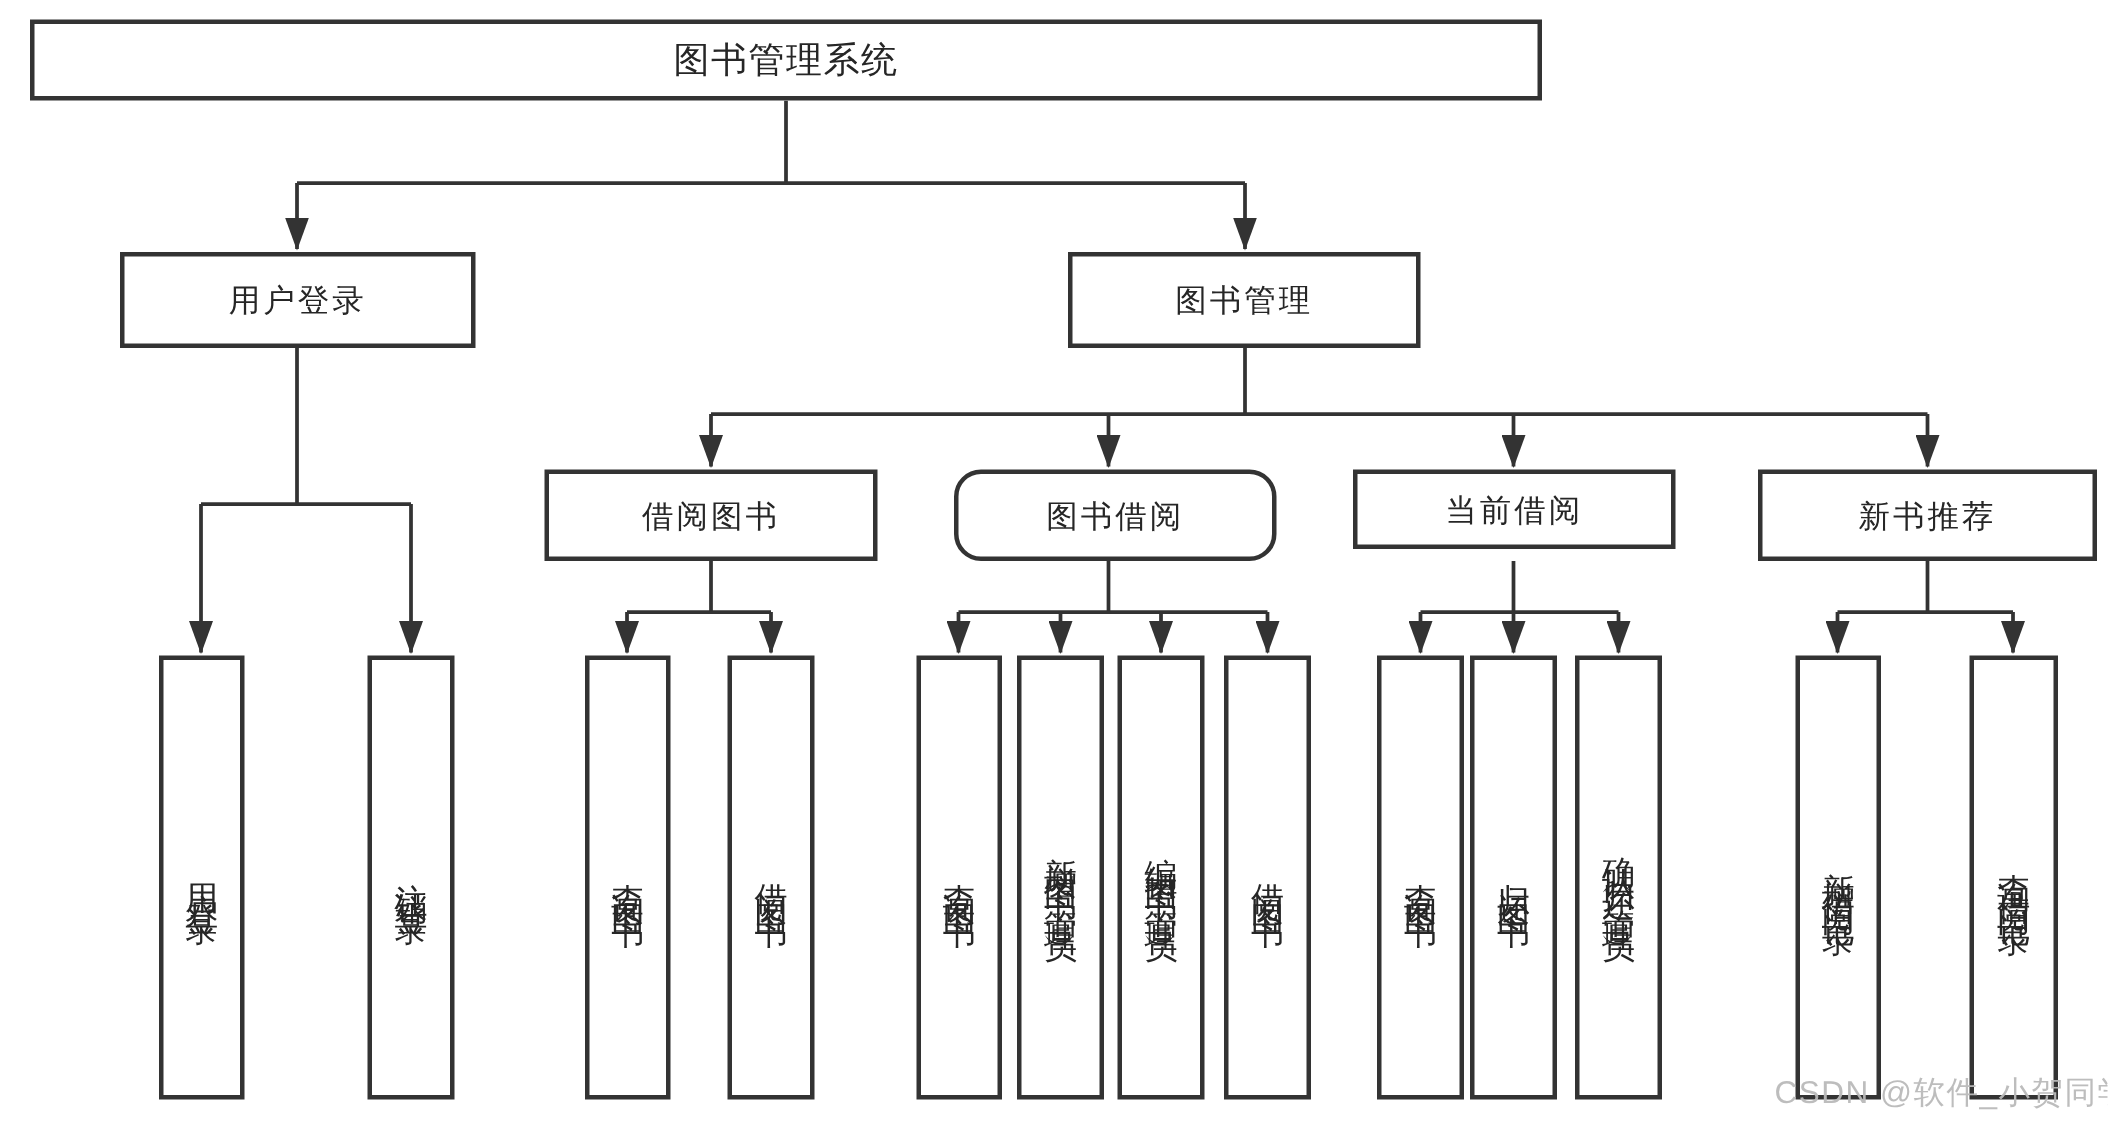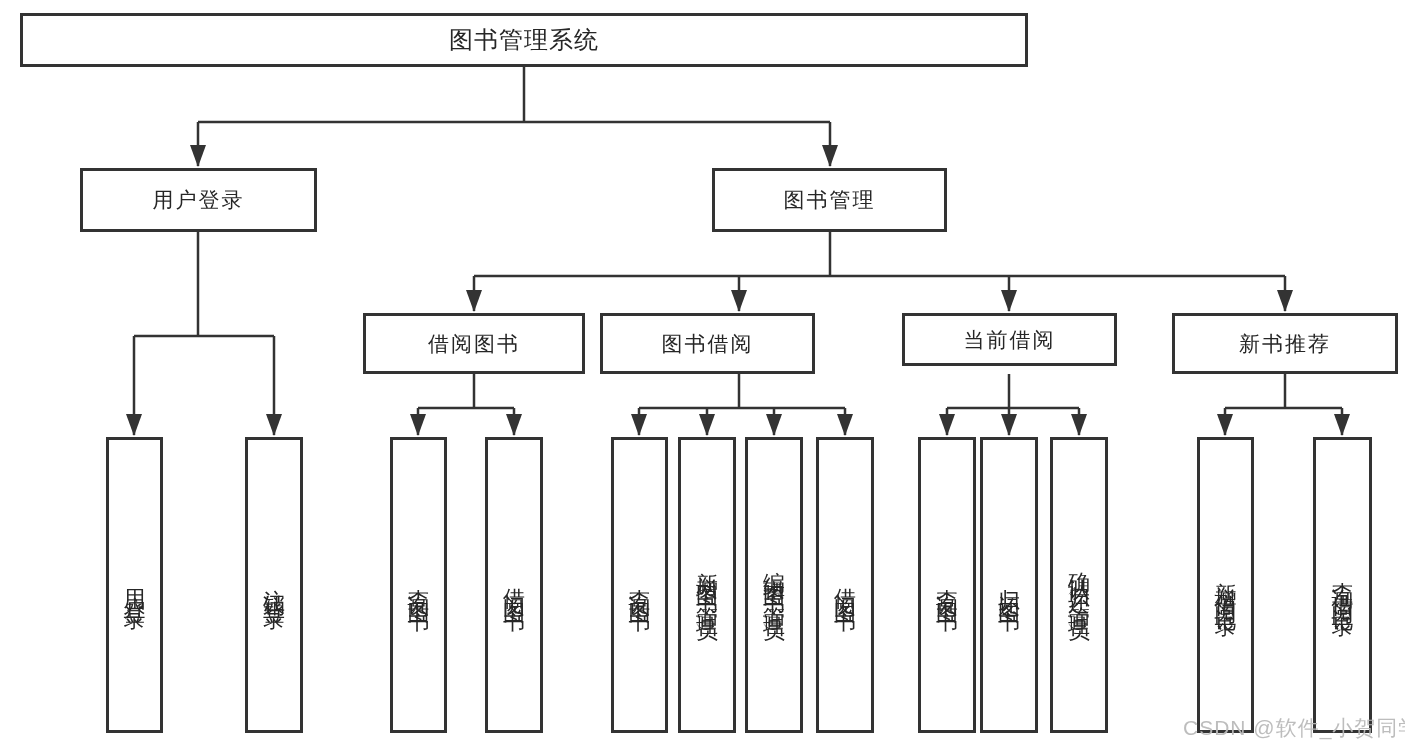--- a/index.html
+++ b/index.html
@@ -105,21 +105,21 @@
   <div class="node hbox" style="left:80px; top:168px; width:237px; height:64px;">
     <span>用户登录</span>
   </div>
   <div class="node hbox" style="left:712px; top:168px; width:235px; height:64px;">
     <span>图书管理</span>
   </div>
 
   <div class="node hbox" style="left:363px; top:313px; width:222px; height:61px;">
     <span>借阅图书</span>
   </div>
-  <div class="node hbox" style="left:600px; top:313px; width:215px; height:61px;">
+  <div class="node hbox" style="left:636px; top:313px; width:215px; height:61px;border-radius:18px;">
     <span>图书借阅</span>
   </div>
   <div class="node hbox" style="left:902px; top:313px; width:215px; height:53px;">
     <span>当前借阅</span>
   </div>
   <div class="node hbox" style="left:1172px; top:313px; width:226px; height:61px;">
     <span>新书推荐</span>
   </div>
 
   <div class="node leaf" style="left:106px; top:437px; width:57px; height:296px;">

